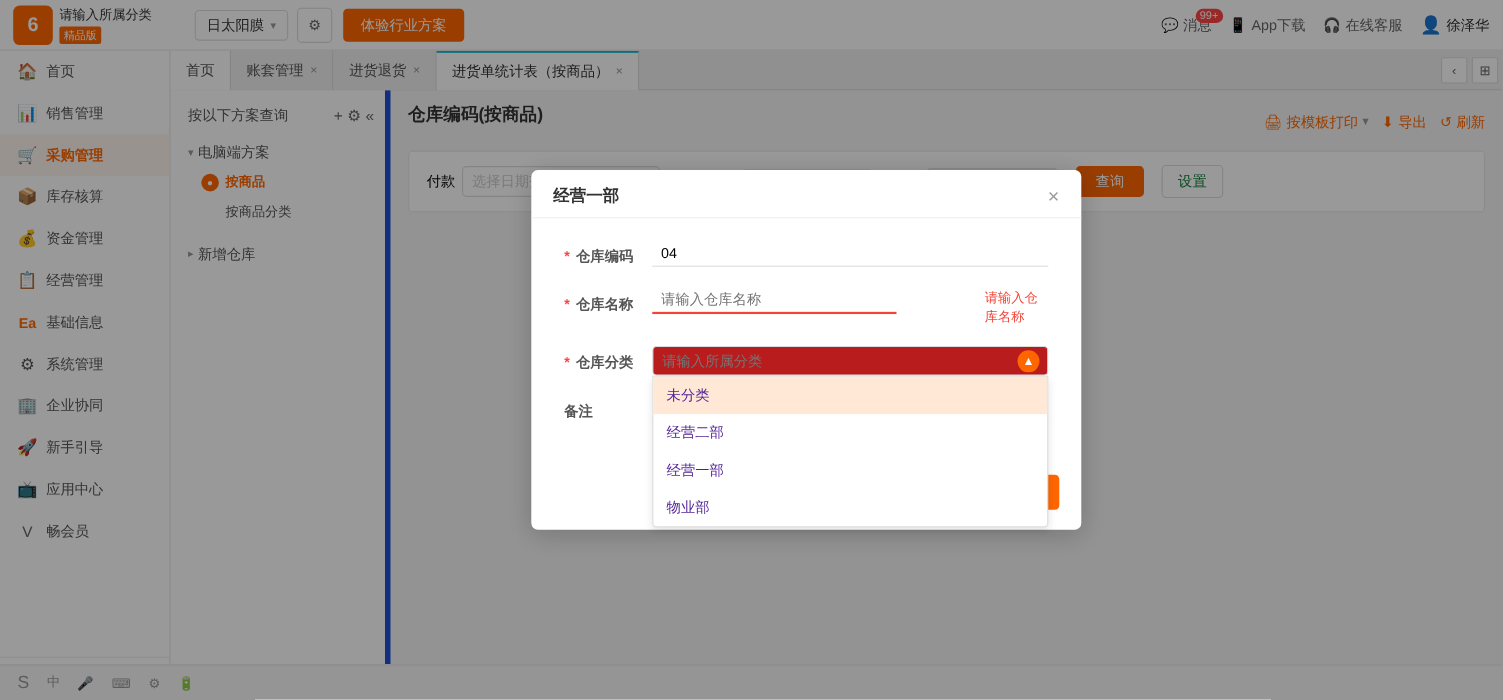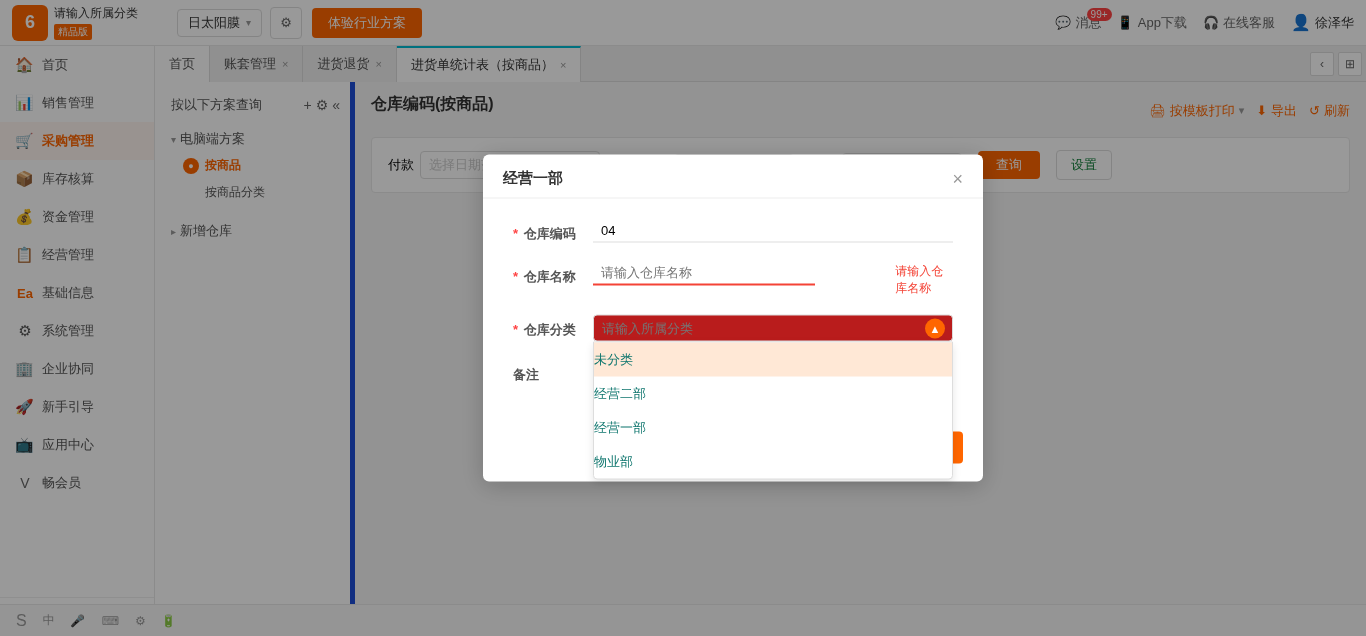--- a/index.html
+++ b/index.html
@@ -216,21 +216,21 @@
       background: #f60; color: #fff; border-radius: 50%;
       width: 20px; height: 20px; display: flex; align-items: center; justify-content: center;
       font-size: 11px; cursor: pointer;
     }
     .dropdown-list {
       position: absolute; top: 100%; left: 0; right: 0;
       background: #fff; border: 1px solid #ddd; border-radius: 0 0 4px 4px;
       z-index: 300; box-shadow: 0 4px 8px rgba(0,0,0,0.1);
     }
     .dropdown-item {
-      padding: 8px 0; cursor: pointer; font-size: 13px; color: #0f766e;
+      padding: 8px 12px; cursor: pointer; font-size: 13px; color: #4c1d95;
     }
     .dropdown-item.selected { background: #ffe8d6; }
 
     
     .scheme-area { padding: 6px 0; }
     .scheme-header {
       display: flex; align-items: center; gap: 4px;
       padding: 4px 10px 4px 16px; color: #555; font-size: 13px;
     }
     .scheme-item {

